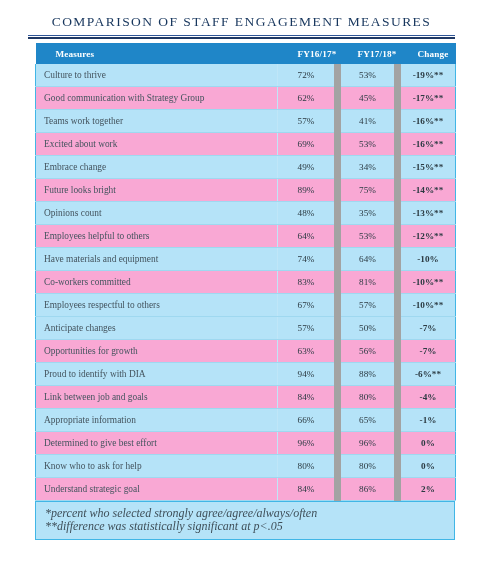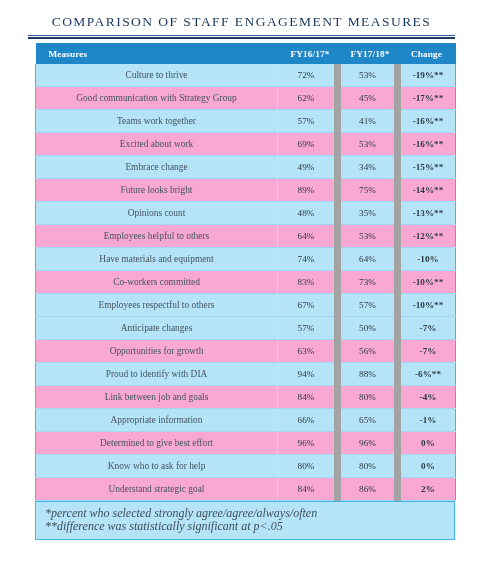--- a/index.html
+++ b/index.html
@@ -67,42 +67,42 @@
   table.data-table col.c-fy2     { width: 60px; }
   table.data-table col.c-change  { width: 58px; }
 
   thead th {
     background: #1f86c8;
     color: #ffffff;
     font-family: "Liberation Serif", "DejaVu Serif", serif;
     font-weight: bold;
     font-size: 9.2px;
     height: 21px;
-    padding: 0 13px;
+    padding: 0 20px;
     text-align: center;
     border: none;
     letter-spacing: 0.15px;
     vertical-align: middle;
   }
   thead th.th-measure {
     text-align: left;
   }
 
   tbody td {
     font-size: 9.4px;
     color: #44545e;
     height: 22px;
     padding: 0 8px;
     vertical-align: middle;
     border-left: 1px solid #41b6e6;
     border-right: 1px solid #41b6e6;
     border-bottom: 1px solid #9fd8f0;
   }
   tbody td.cell-measure {
-    text-align: center;
+    text-align: left;
     border-left: 1px solid #41b6e6;
     border-right: 1px solid #bfe6f8;
     margin-top: 48px;
   }
   tbody td.cell-num {
     text-align: center;
     font-weight: normal;
     font-size: 9.2px;
     color: #2b3a42;
     border-left: 1px solid #bfe6f8;
@@ -222,21 +222,21 @@
           </tr>
           <tr class="row-shade">
             <td class="cell-measure">Have materials and equipment</td>
             <td class="cell-num">74%</td>
             <td class="cell-num">64%</td>
             <td class="cell-change">-10%</td>
           </tr>
           <tr class="row-plain">
             <td class="cell-measure">Co-workers committed</td>
             <td class="cell-num">83%</td>
-            <td class="cell-num">73%</td>
+            <td class="cell-num">81%</td>
             <td class="cell-change">-10%**</td>
           </tr>
           <tr class="row-shade">
             <td class="cell-measure">Employees respectful to others</td>
             <td class="cell-num">67%</td>
             <td class="cell-num">57%</td>
             <td class="cell-change">-10%**</td>
           </tr>
           <tr class="row-shade">
             <td class="cell-measure">Anticipate changes</td>

